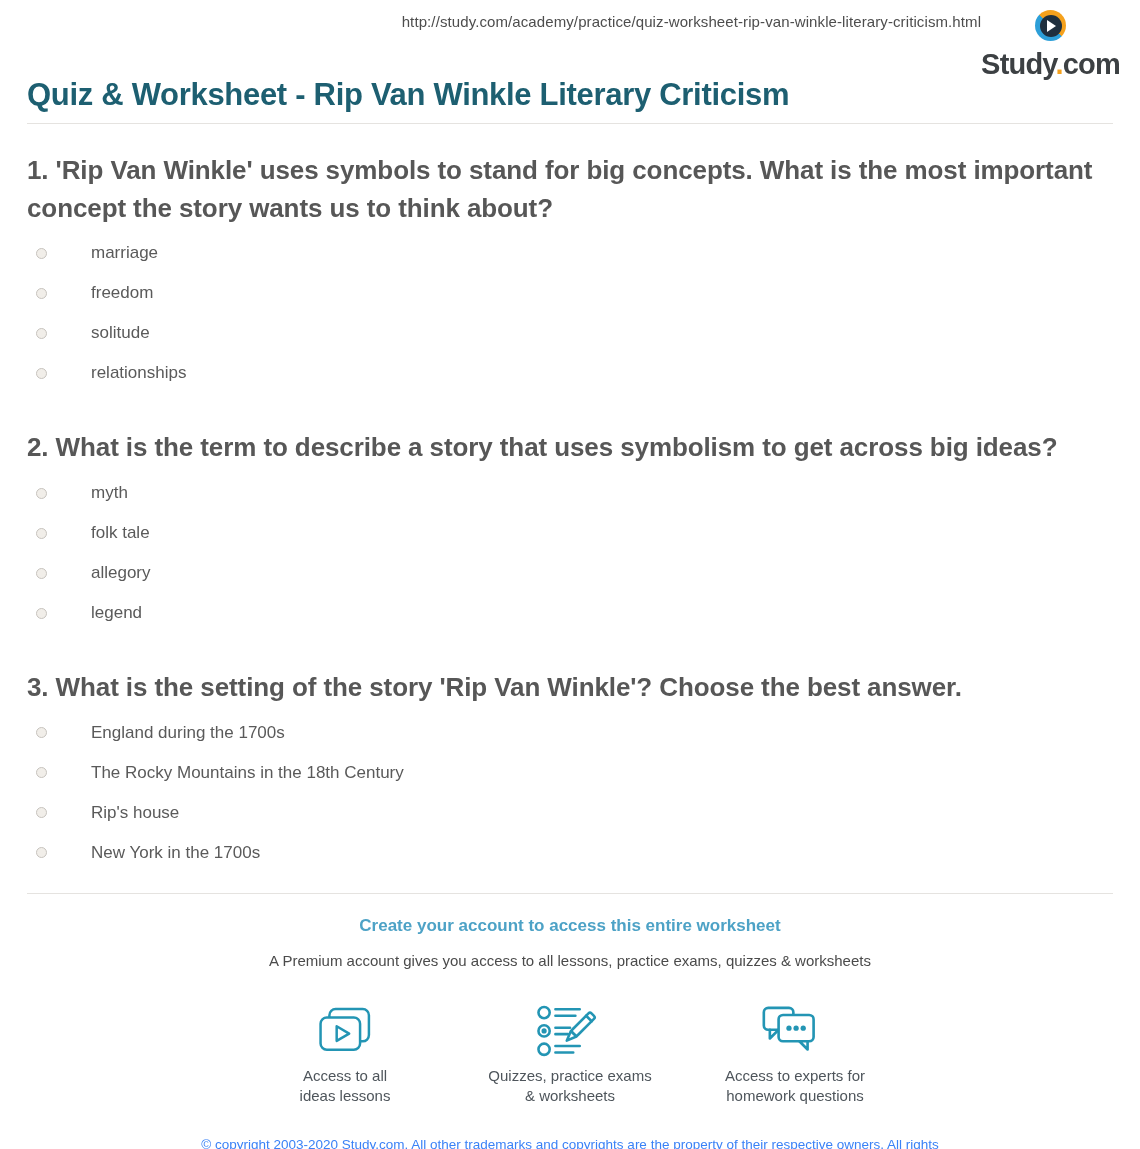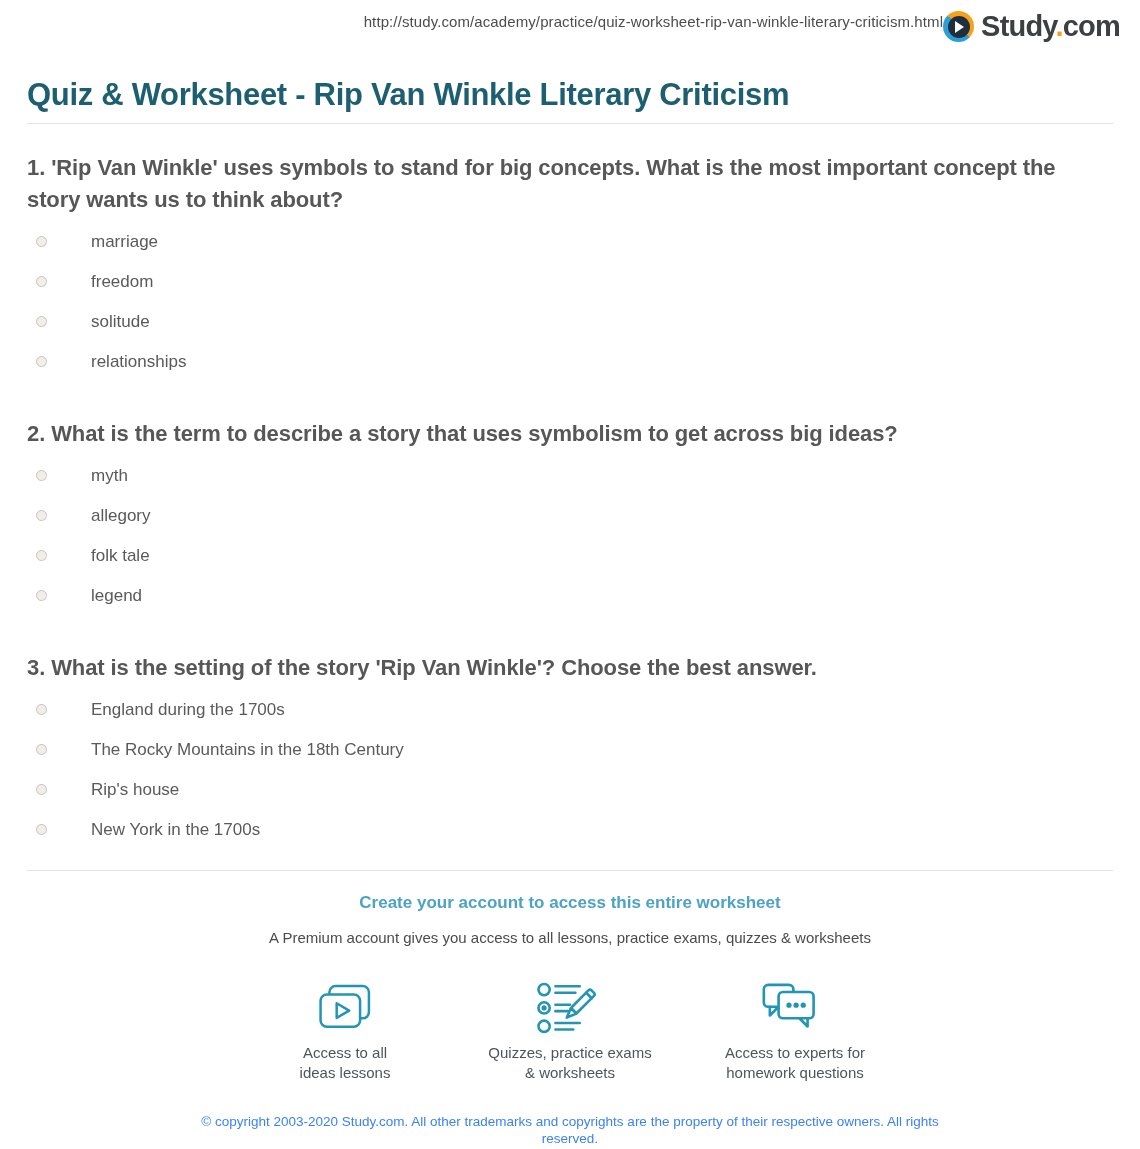--- a/index.html
+++ b/index.html
@@ -14,41 +14,41 @@
   body{
     width:1140px;height:1149px;background:#fff;overflow:hidden;
     font-family:"Liberation Sans", sans-serif;
     -webkit-font-smoothing:antialiased;
   }
   .header{
     display:flex;justify-content:flex-end;align-items:flex-start;
     padding:10px 20px 0 14px;height:44px;
   }
   .url{font-size:15px;color:#4d4d4d;padding-top:3px;letter-spacing:0.1px;}
-  .logo{display:flex;align-items:center;gap:7px;cursor:pointer;}
+  .logo{display:flex;align-items:center;gap:7px;cursor:pointer;flex-direction:column;}
   .logo-icon{position:relative;width:31px;height:31px;border-radius:50%;
     background:conic-gradient(from -45deg, var(--logo-orange,#f5a11c) 0 50%, var(--logo-blue,#2d9fd8) 50% 100%);}
   .logo-icon::before{content:"";position:absolute;inset:4.5px;border-radius:50%;background:#1f2f3d;}
   .logo-icon::after{content:"";position:absolute;left:12px;top:9.5px;width:0;height:0;
     border-left:9px solid #fff;border-top:6px solid transparent;border-bottom:6px solid transparent;}
   .logo-text{font-size:29px;font-weight:bold;color:#3c4043;letter-spacing:-0.8px;}
   .logo-text .dot{color:var(--logo-orange,#f5a11c);}
 
   .container{padding:0 27px;}
   .page-title{
     margin:33px 0 0 0;font-size:31px;font-weight:bold;
     color:var(--title-teal,#1d5f71);letter-spacing:-0.3px;
   }
   .divider{border:none;border-top:1px solid #e5e3e0;margin:10px 0 0 0;}
   .divider.pre-cta{margin-top:20px;}
 
   .question{margin-top:36px;}
   .question.first{margin-top:28px;}
   .question h2{
-    margin:0;font-size:22px;font-weight:bold;color:#575757;
+    margin:0;font-size:26px;font-weight:bold;color:#575757;
     line-height:1.45;max-width:1105px;letter-spacing:-0.1px;
   }
   .opts{margin-top:6px;}
   .opt{display:flex;align-items:center;height:40px;cursor:pointer;gap:24px;}
   .radio{
     width:11px;height:11px;border-radius:50%;flex:none;
     background:#f1eee9;border:1px solid #c7c3be;margin-left:9px;
   }
   .opt-label{margin-left:20px;font-size:17px;color:#5a5a5a;}
 
@@ -111,25 +111,25 @@
 
   <section class="question">
     <h2>2. What is the term to describe a story that uses symbolism to get across big ideas?</h2>
     <div class="opts">
       <label class="opt">
         <span class="radio"></span>
         <span class="opt-label">myth</span>
       </label>
       <label class="opt">
         <span class="radio"></span>
+        <span class="opt-label">folk tale</span>
+      </label>
+      <label class="opt">
+        <span class="radio"></span>
         <span class="opt-label">allegory</span>
-      </label>
-      <label class="opt">
-        <span class="radio"></span>
-        <span class="opt-label">folk tale</span>
       </label>
       <label class="opt">
         <span class="radio"></span>
         <span class="opt-label">legend</span>
       </label>
     </div>
   </section>
 
   <section class="question">
     <h2>3. What is the setting of the story 'Rip Van Winkle'? Choose the best answer.</h2>

